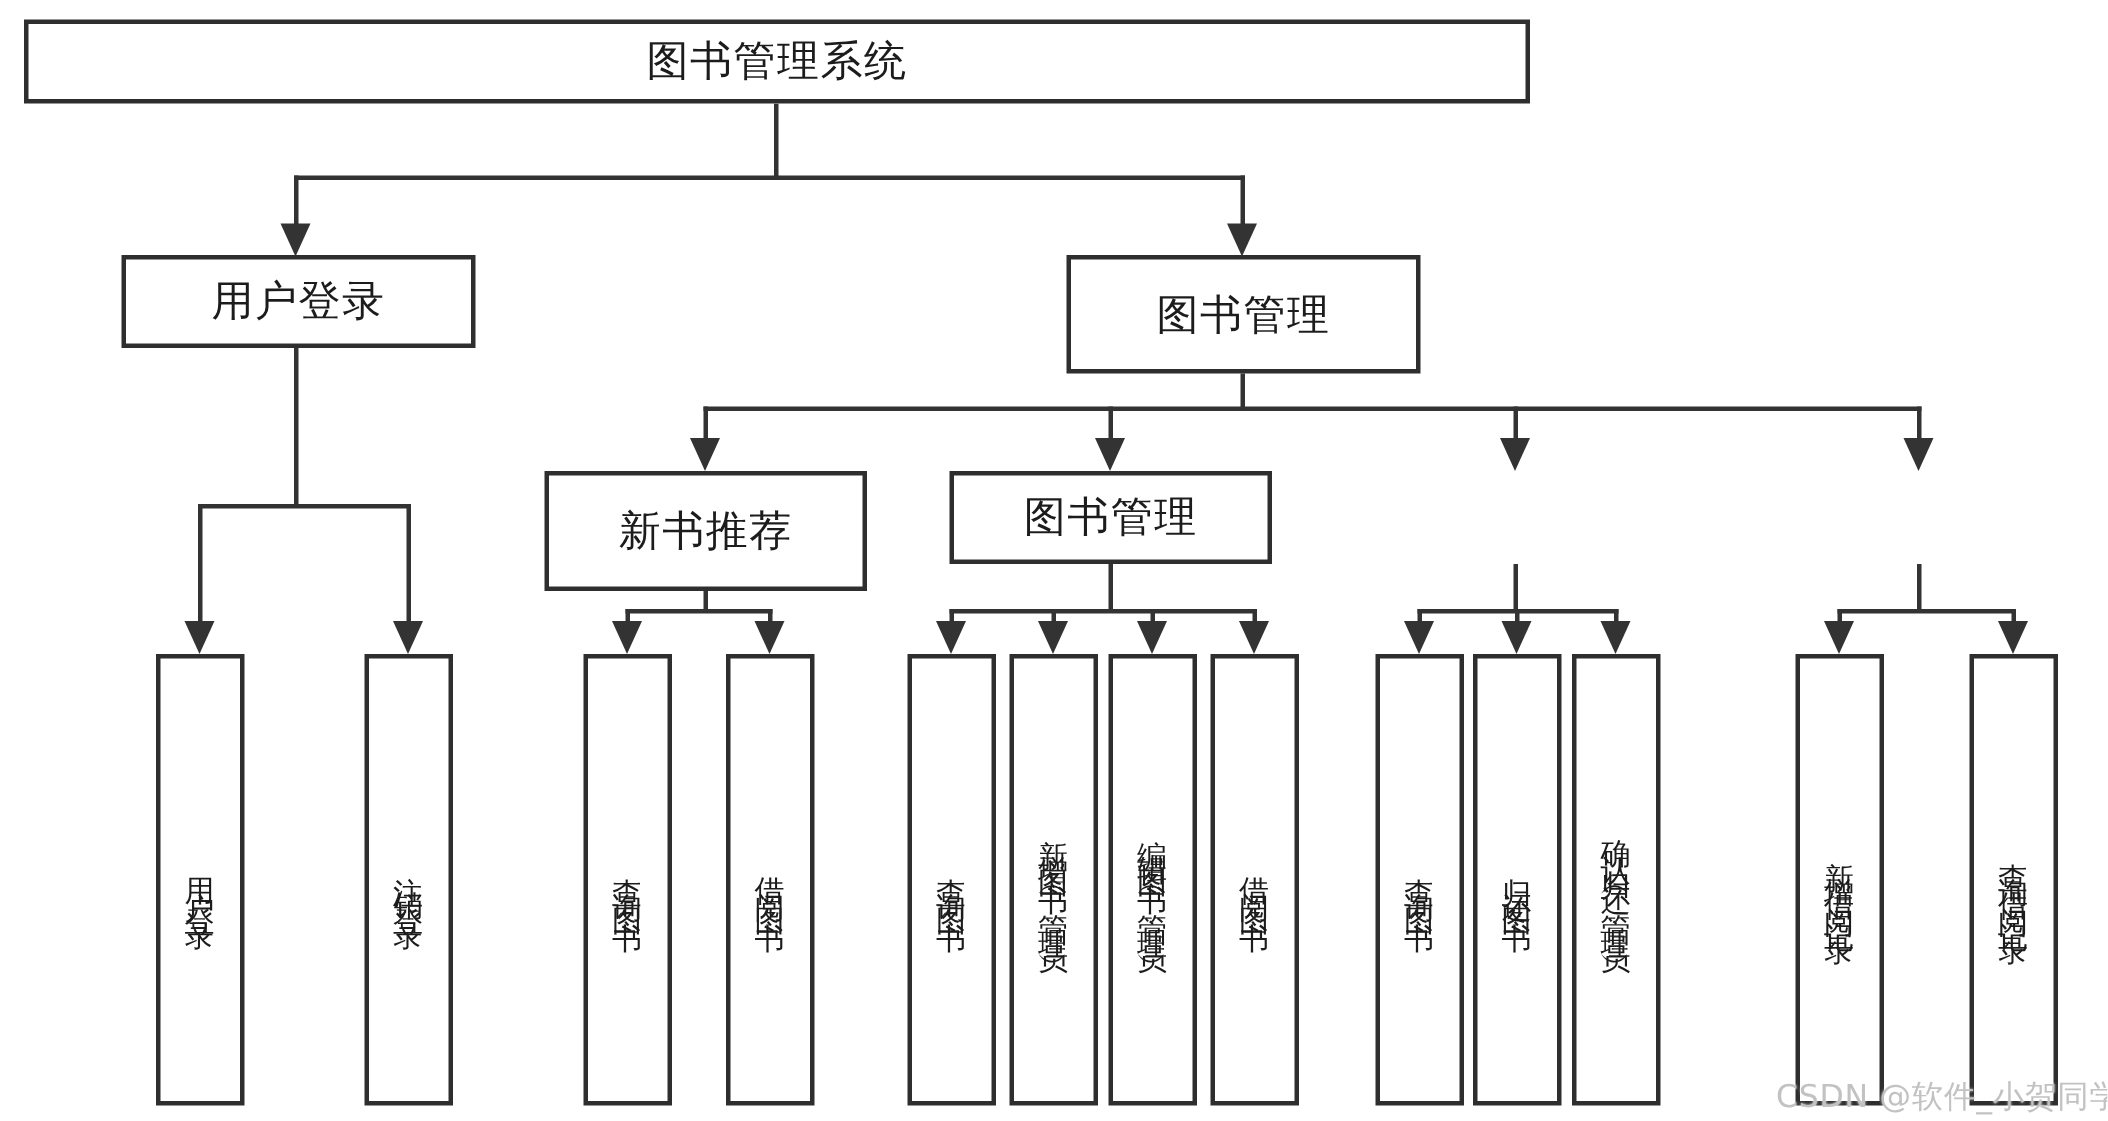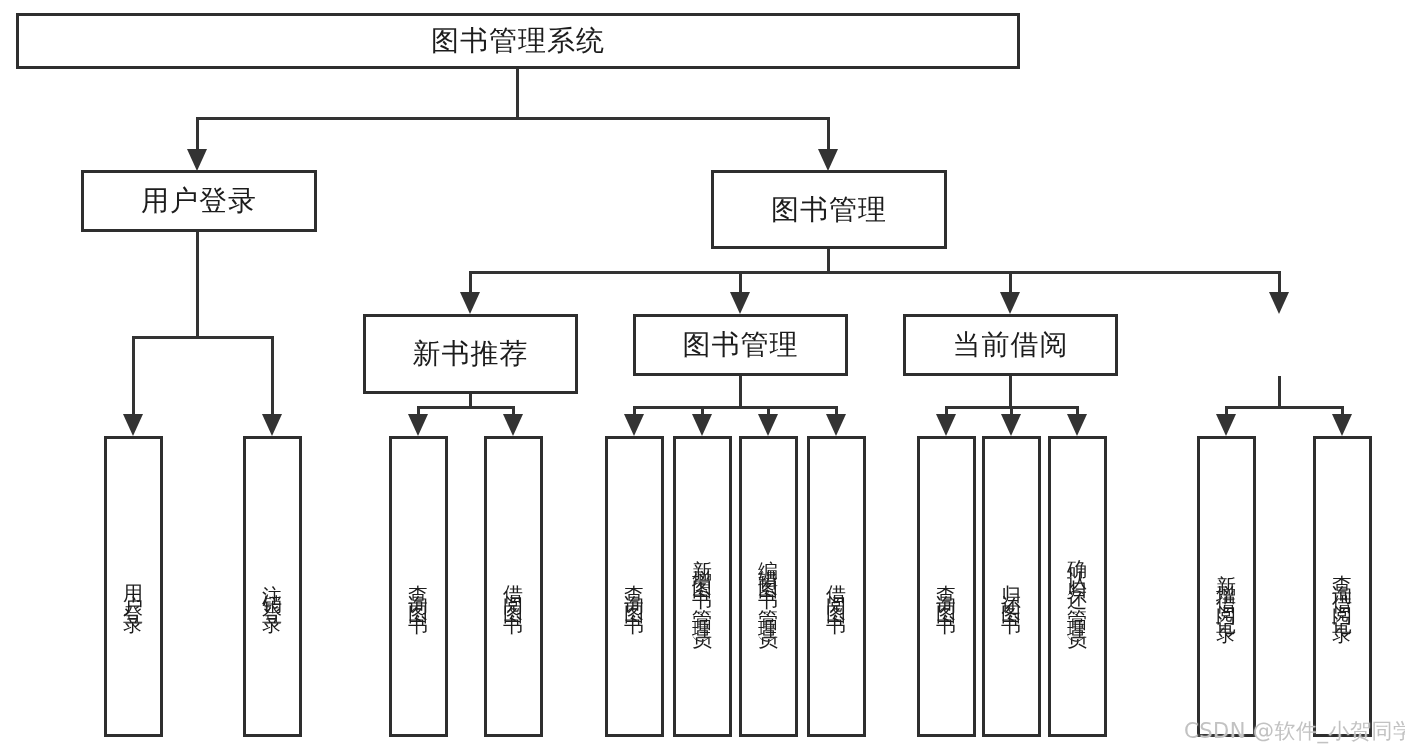--- a/index.html
+++ b/index.html
@@ -112,21 +112,20 @@
   <div class="vline" style="left:1341px;top:406px;height:10px;"></div>
   <div class="arrow" style="left:1332px;top:414px;"></div>
 
   <div class="box" style="left:16px;top:13px;width:1004px;height:56px;">图书管理系统</div>
 
   <div class="box" style="left:81px;top:170px;width:236px;height:62px;">用户登录</div>
   <div class="box" style="left:711px;top:170px;width:236px;height:79px;">图书管理</div>
 
   <div class="box" style="left:363px;top:314px;width:215px;height:80px;">新书推荐</div>
   <div class="box" style="left:633px;top:314px;width:215px;height:62px;">图书管理</div>
-  <div class="box" style="left:903px;top:314px;width:215px;height:62px;">当前借阅</div>
 
   <div class="box vbox" style="left:104px;top:436px;width:59px;height:301px;">用户登录</div>
   <div class="box vbox" style="left:243px;top:436px;width:59px;height:301px;">注销登录</div>
 
   <div class="box vbox" style="left:389px;top:436px;width:59px;height:301px;">查询图书</div>
   <div class="box vbox" style="left:484px;top:436px;width:59px;height:301px;">借阅图书</div>
 
   <div class="box vbox" style="left:605px;top:436px;width:59px;height:301px;">查询图书</div>
   <div class="box vbox" style="left:673px;top:436px;width:59px;height:301px;">新增图书（管理员）</div>
   <div class="box vbox" style="left:739px;top:436px;width:59px;height:301px;">编辑图书（管理员）</div>

